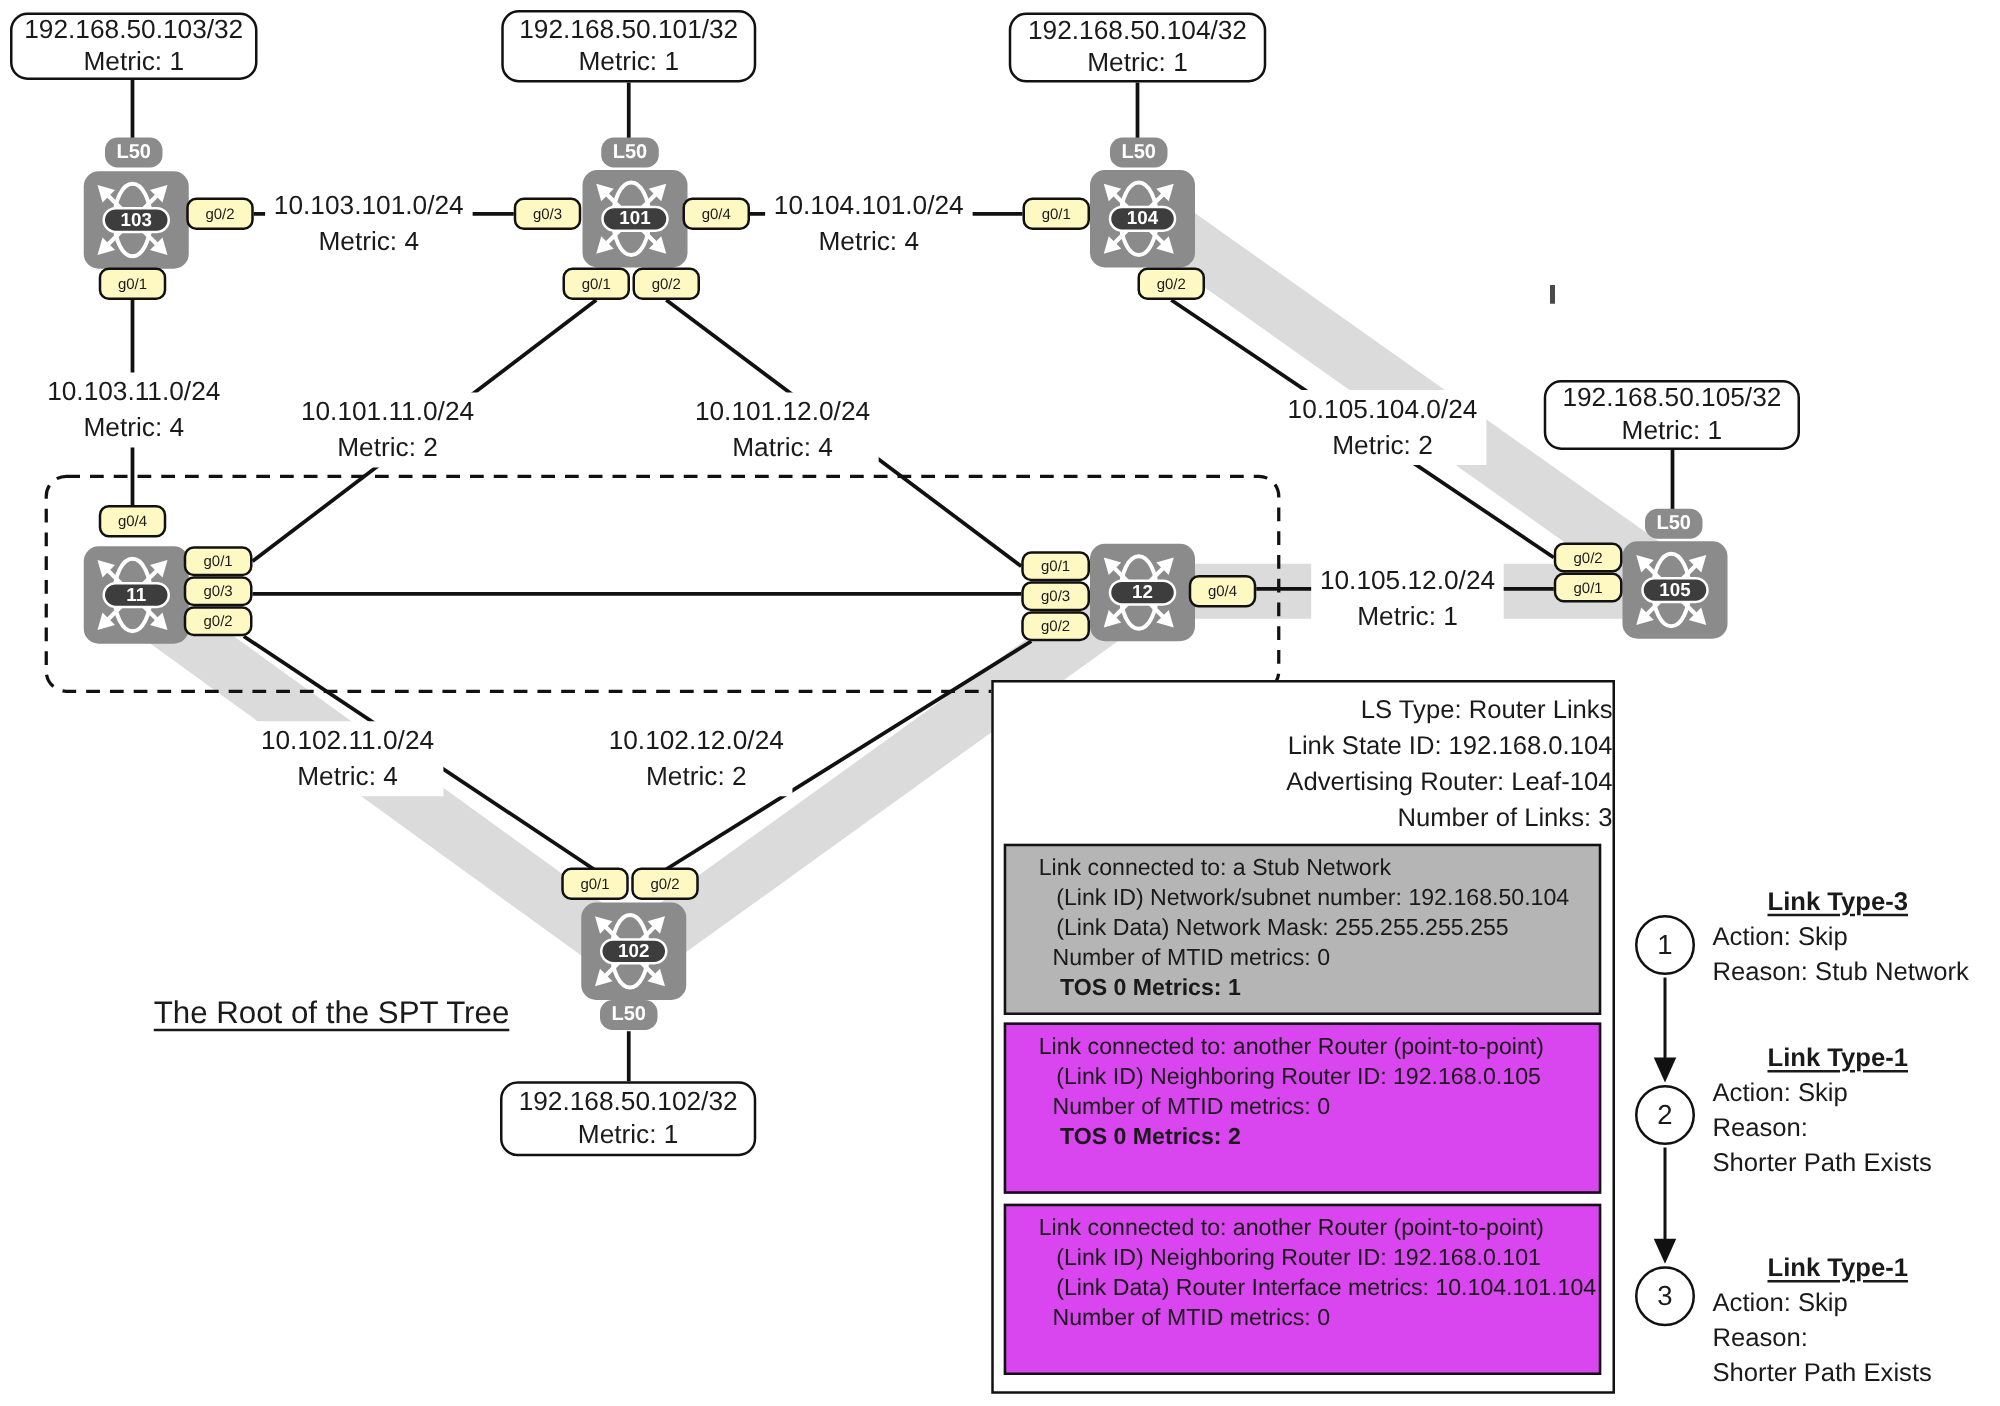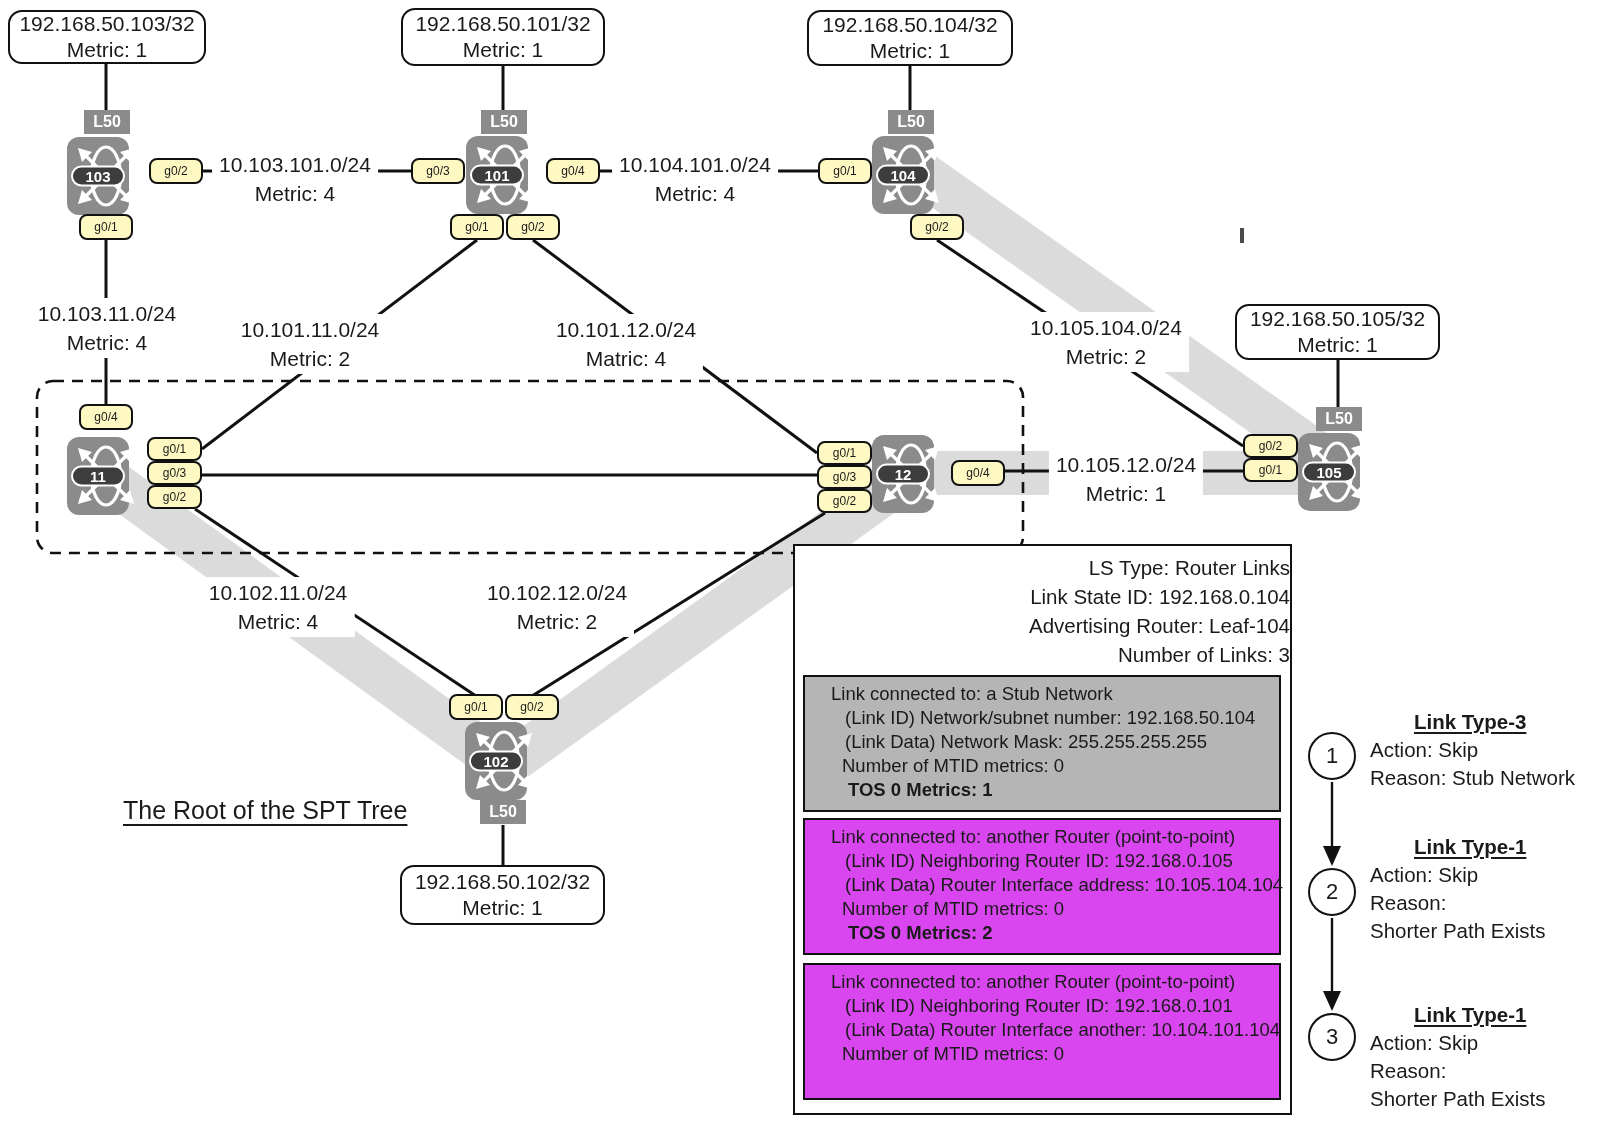--- a/index.html
+++ b/index.html
@@ -1,26 +1,26 @@
 <!DOCTYPE html>
 <html><head>
 <meta charset="utf-8">
 <style>
   html,body{margin:0;padding:0;background:#ffffff;}
   .stage{position:relative;width:1600px;height:1125px;background:#fff;
          font-family:"Liberation Sans",sans-serif;color:#1a1a1a;overflow:hidden;}
   svg.layer{position:absolute;left:0;top:0;}
 
-  .router{position:absolute;width:62px;height:78px;background:#8b8b8b;border-radius:12px;}
+  .router{position:absolute;width:84px;height:78px;background:#8b8b8b;border-radius:12px;}
   .router svg{position:absolute;left:0;top:0;width:78px;height:78px;}
   .pill{position:absolute;left:50%;top:50%;transform:translate(-50%,-50%);
         min-width:54px;height:21px;background:#3d3d3d;border:2.5px solid #fff;border-radius:12px;
         color:#fff;font-weight:bold;font-size:15px;display:flex;align-items:center;justify-content:center;
         padding:0 4px;box-sizing:border-box;}
-  .badge{position:absolute;width:46px;height:24px;background:#8b8b8b;border-radius:0;color:#fff;
+  .badge{position:absolute;width:46px;height:24px;background:#8b8b8b;border-radius:10px;color:#fff;
          font-weight:bold;font-size:16px;display:flex;align-items:center;justify-content:center;}
   .lb{position:absolute;background:#fff;border:2.4px solid #111;border-radius:14px;
       display:flex;flex-direction:column;align-items:center;justify-content:center;
       font-size:21px;line-height:26px;text-align:center;box-sizing:border-box;}
   .port{position:absolute;width:54px;height:26px;background:#fef9c3;border:2.2px solid #111;border-radius:8px;
         display:flex;align-items:center;justify-content:center;font-size:12px;box-sizing:border-box;}
   .ll{position:absolute;transform:translateX(-50%);background:#fff;text-align:center;
       font-size:21px;line-height:29px;padding:1px 7px;white-space:nowrap;}
   .root{position:absolute;font-size:25px;text-decoration:underline;text-underline-offset:5px;white-space:nowrap;}
 
@@ -305,28 +305,27 @@
     <div class="entry gray" style="top:129px;height:137px">
       <div class="el i0">Link connected to: a Stub Network</div>
       <div class="el i1">(Link ID) Network/subnet number: 192.168.50.104</div>
       <div class="el i1">(Link Data) Network Mask: 255.255.255.255</div>
       <div class="el i2">Number of MTID metrics: 0</div>
       <div class="el i3 tos">TOS 0 Metrics: 1</div>
     </div>
     <div class="entry" style="top:272px;height:137px">
       <div class="el i0">Link connected to: another Router (point-to-point)</div>
       <div class="el i1">(Link ID) Neighboring Router ID: 192.168.0.105</div>
-      <div class="el i1">(Link Data) Router Interface address: 10.105.104.104</div>
       <div class="el i2">Number of MTID metrics: 0</div>
       <div class="el i3 tos">TOS 0 Metrics: 2</div>
     </div>
     <div class="entry" style="top:417px;height:137px">
       <div class="el i0">Link connected to: another Router (point-to-point)</div>
       <div class="el i1">(Link ID) Neighboring Router ID: 192.168.0.101</div>
-      <div class="el i1">(Link Data) Router Interface another: 10.104.101.104</div>
+      <div class="el i1">(Link Data) Router Interface metrics: 10.104.101.104</div>
       <div class="el i2">Number of MTID metrics: 0</div>
     </div>
   </div>
 
   <div class="stepnum" style="left:1308px;top:732px">1</div>
   <div class="stepnum" style="left:1308px;top:868px">2</div>
   <div class="stepnum" style="left:1308px;top:1013px">3</div>
 
   <div class="step" style="left:1370px;top:708px">
     <div class="st">Link Type-3</div>

